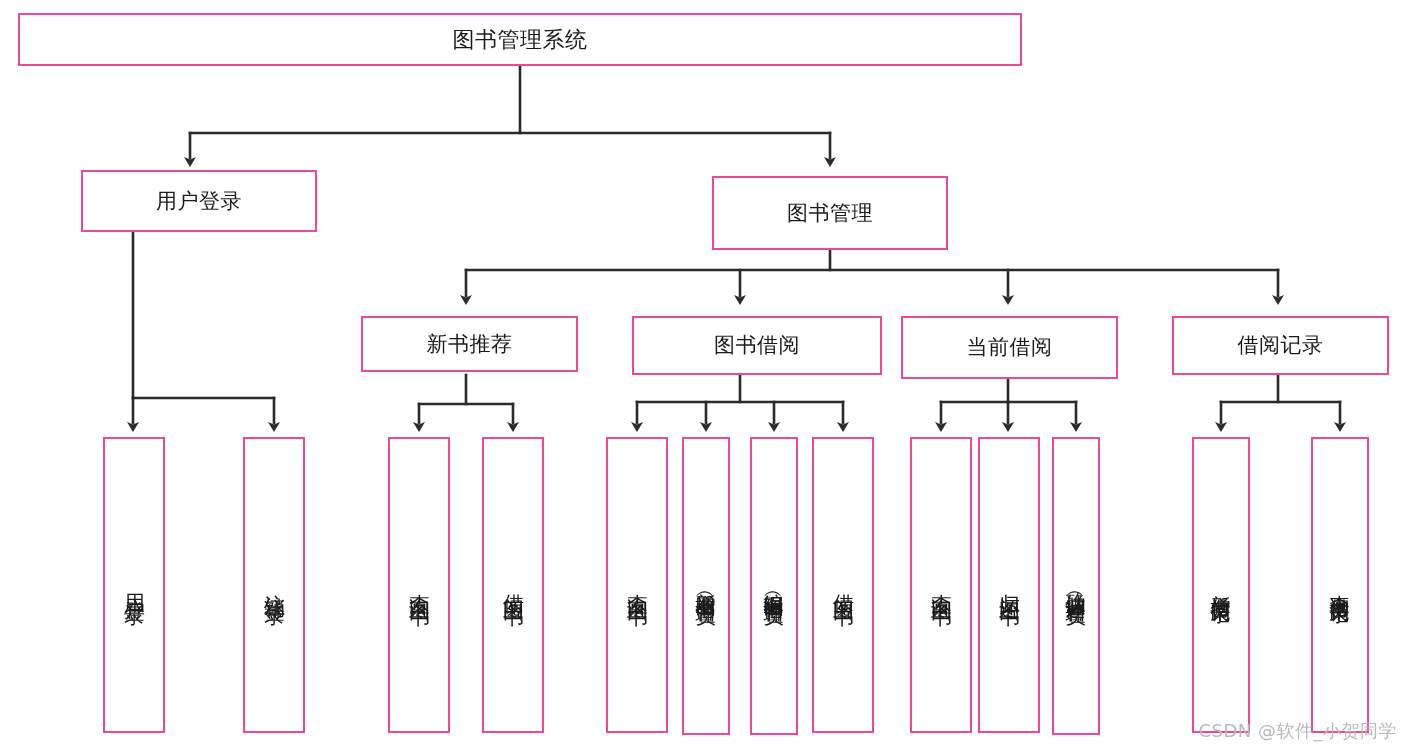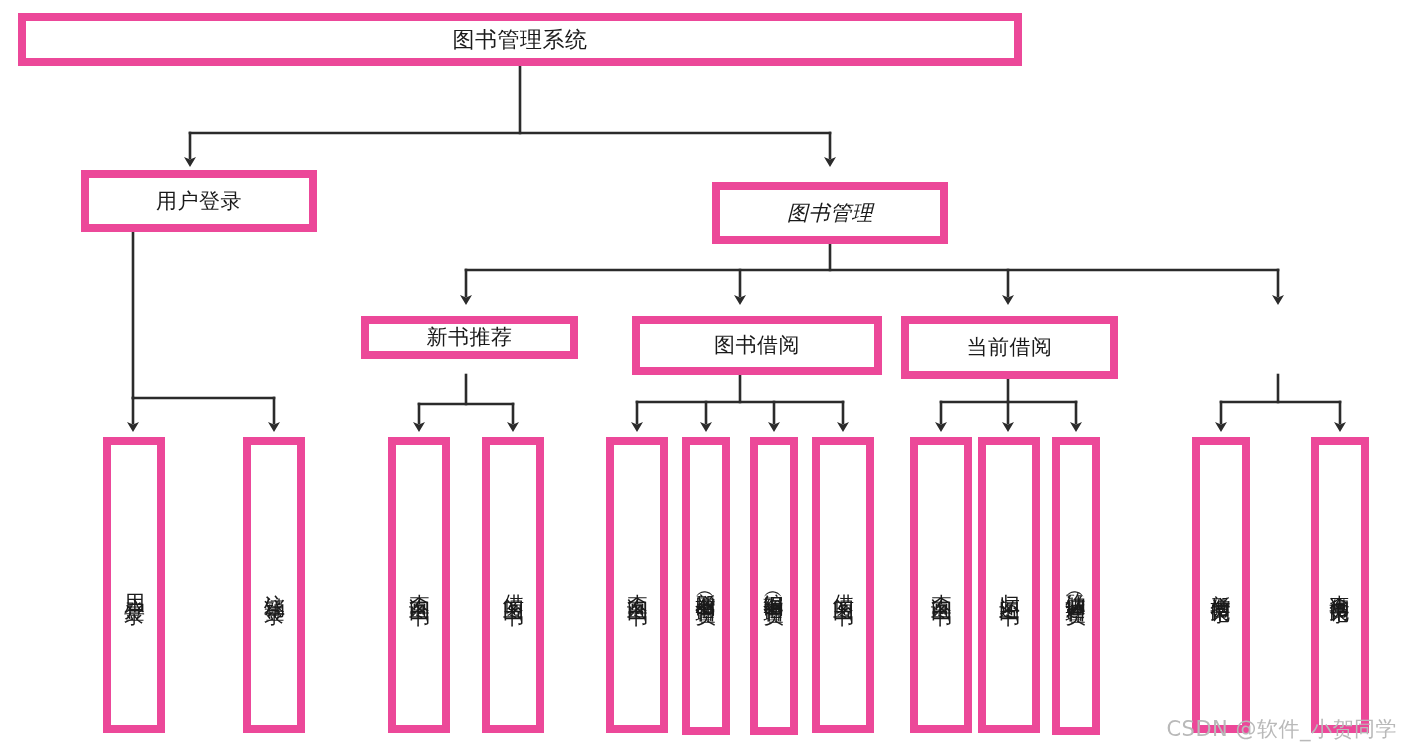--- a/index.html
+++ b/index.html
@@ -24,21 +24,21 @@
     left: 0;
     top: 0;
     width: 1405px;
     height: 747px;
     pointer-events: none;
   }
   .node {
     position: absolute;
     box-sizing: border-box;
     background: #ffffff;
-    border: 8px solid #ec4899;
+    border: 2px solid #ec4899;
     display: flex;
     align-items: center;
     justify-content: center;
     color: #1a1a1a;
   }
   .node .label {
     text-align: center;
     line-height: 1.18;
     white-space: nowrap;
   }
@@ -63,21 +63,21 @@
     text-align: center;
   }
   .node.vert.narrow .label {
     font-size: 20px;
     letter-spacing: 2px;
   }
   #watermark {
     position: absolute;
     right: 8px;
     bottom: 4px;
-    font-size: 21px;
+    font-size: 18px;
     color: #b9b9b9;
     letter-spacing: 0.5px;
     white-space: nowrap;
   }
 </style>
 </head>
 <body>
 
 <div id="diagram">
 
@@ -131,33 +131,36 @@
     </g>
   </svg>
 
   <div class="node root horiz" style="left:18px; top:13px; width:1004px; height:53px;">
     <span class="label">图书管理系统</span>
   </div>
 
   <div class="node horiz" style="left:81px; top:170px; width:236px; height:62px;">
     <span class="label">用户登录</span>
   </div>
-  <div class="node horiz" style="left:712px; top:182px; width:236px; height:62px;font-style:italic;">
+  <div class="node horiz" style="left:712px; top:176px; width:236px; height:74px;">
     <span class="label">图书管理</span>
   </div>
 
-  <div class="node horiz" style="left:361px; top:316px; width:217px; height:43px;">
+  <div class="node horiz" style="left:361px; top:316px; width:217px; height:56px;">
     <span class="label">新书推荐</span>
   </div>
   <div class="node horiz" style="left:632px; top:316px; width:250px; height:59px;">
     <span class="label">图书借阅</span>
   </div>
   <div class="node horiz" style="left:901px; top:316px; width:217px; height:63px;">
     <span class="label">当前借阅</span>
   </div>
+  <div class="node horiz" style="left:1172px; top:316px; width:217px; height:59px;">
+    <span class="label">借阅记录</span>
+  </div>
 
   <div class="node vert" style="left:103px; top:437px; width:62px; height:296px;">
     <span class="label">用户登录</span>
   </div>
   <div class="node vert" style="left:243px; top:437px; width:62px; height:296px;">
     <span class="label">注销登录</span>
   </div>
 
   <div class="node vert" style="left:388px; top:437px; width:62px; height:296px;">
     <span class="label">查询图书</span>

